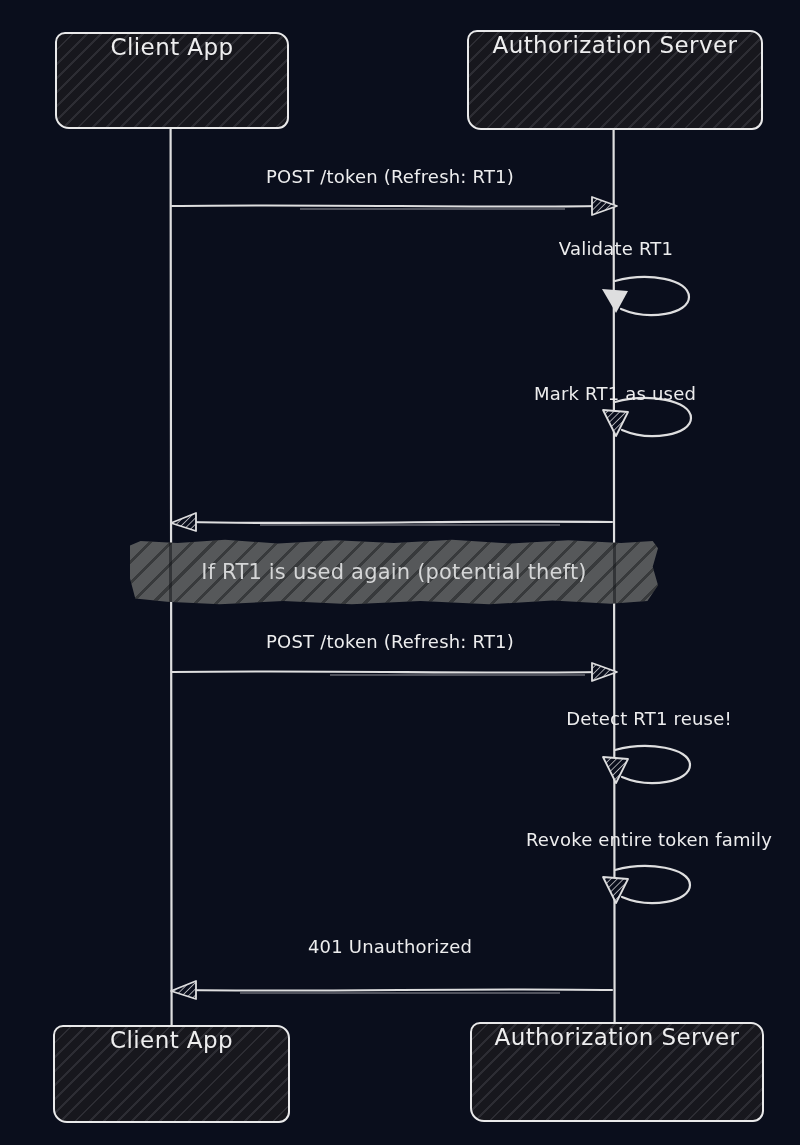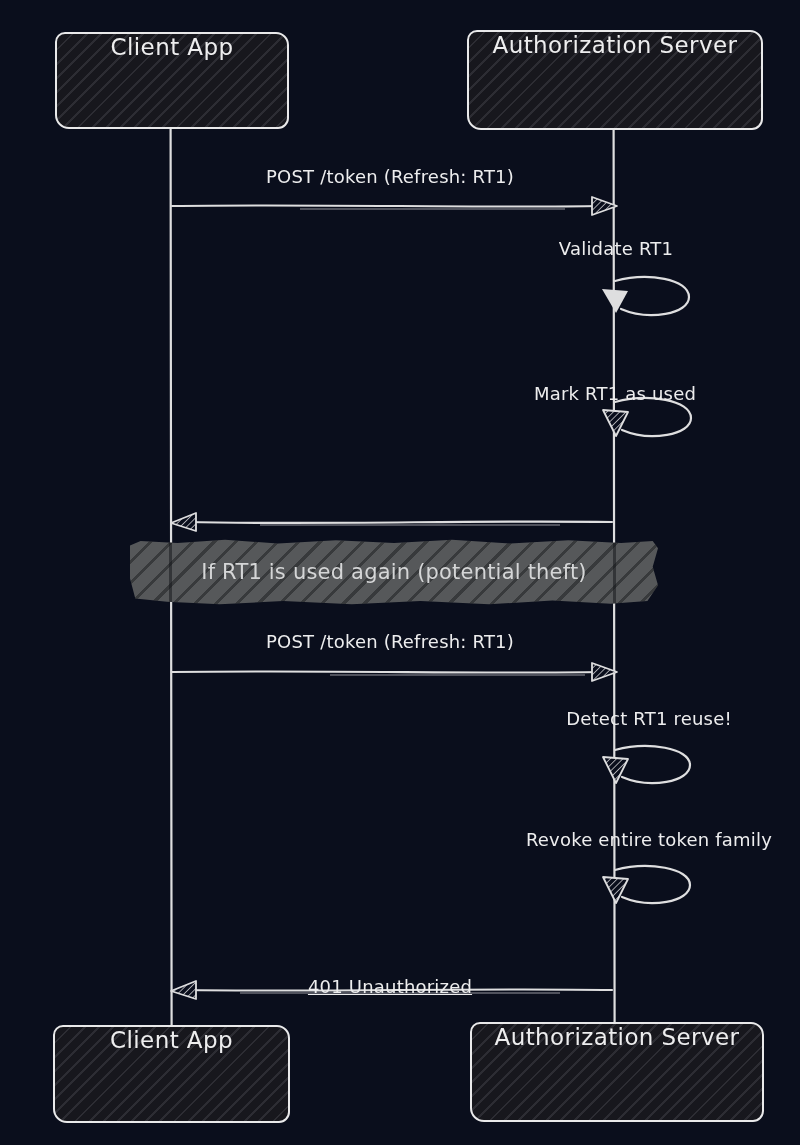--- a/index.html
+++ b/index.html
@@ -94,21 +94,21 @@
   <div class="actor-box" style="left:470px; top:1022px; width:294px; height:100px;">
     <span>Authorization Server</span>
   </div>
 
   <div class="msg-label" style="left:390px; top:166px;">POST /token (Refresh: RT1)</div>
   <div class="msg-label" style="left:616px; top:238px;">Validate RT1</div>
   <div class="msg-label" style="left:615px; top:360px;margin-top:23px;">Mark RT1 as used</div>
   <div class="msg-label" style="left:390px; top:631px;">POST /token (Refresh: RT1)</div>
   <div class="msg-label" style="left:617px; top:708px;margin-left:32px;">Detect RT1 reuse!</div>
   <div class="msg-label" style="left:649px; top:829px;">Revoke entire token family</div>
-  <div class="msg-label" style="left:390px; top:976px;text-decoration:underline;">401 Unauthorized</div>
+  <div class="msg-label" style="left:390px; top:936px;">401 Unauthorized</div>
 
   <div class="divider">
     <div class="band-lifeline-hint" style="left:39px;"></div>
     <div class="band-lifeline-hint" style="left:483px;"></div>
     <span>If RT1 is used again (potential theft)</span>
   </div>
 
 </div>
 
 </body></html>

